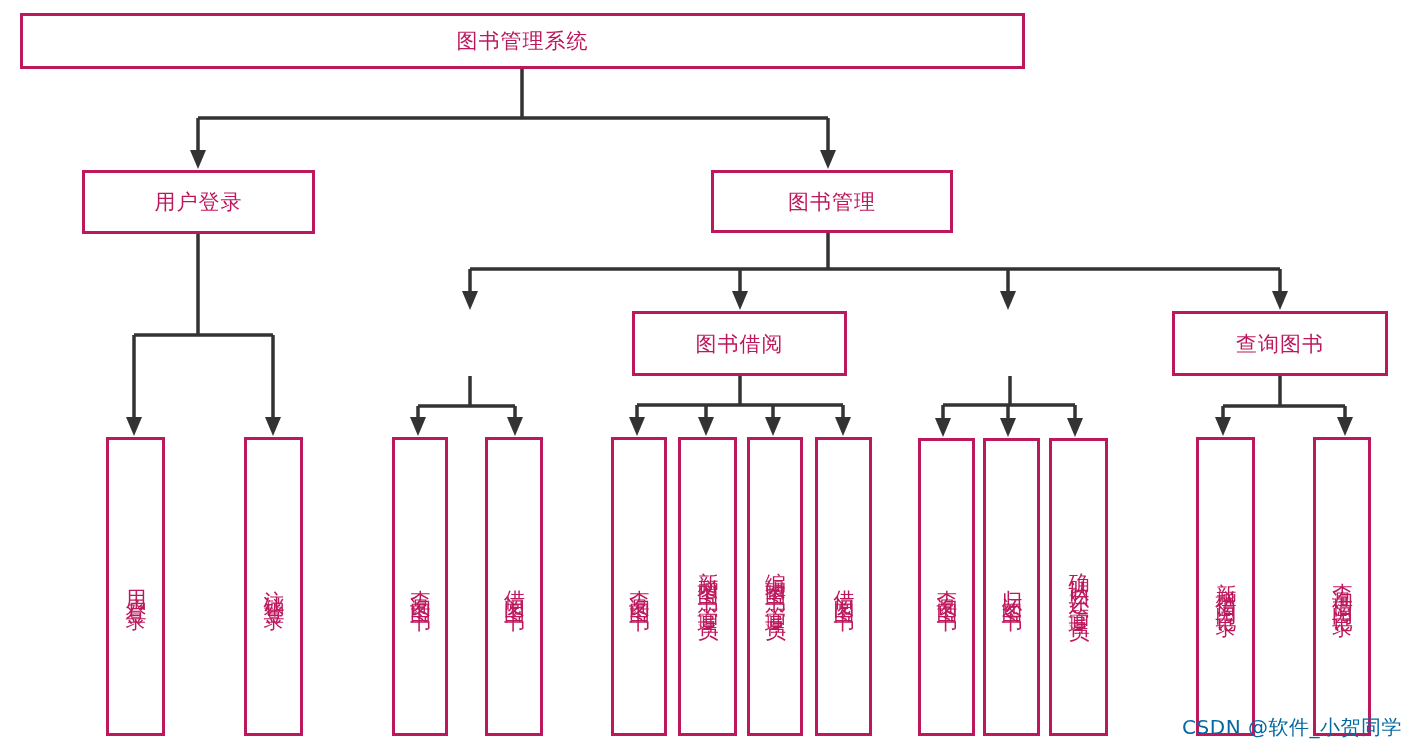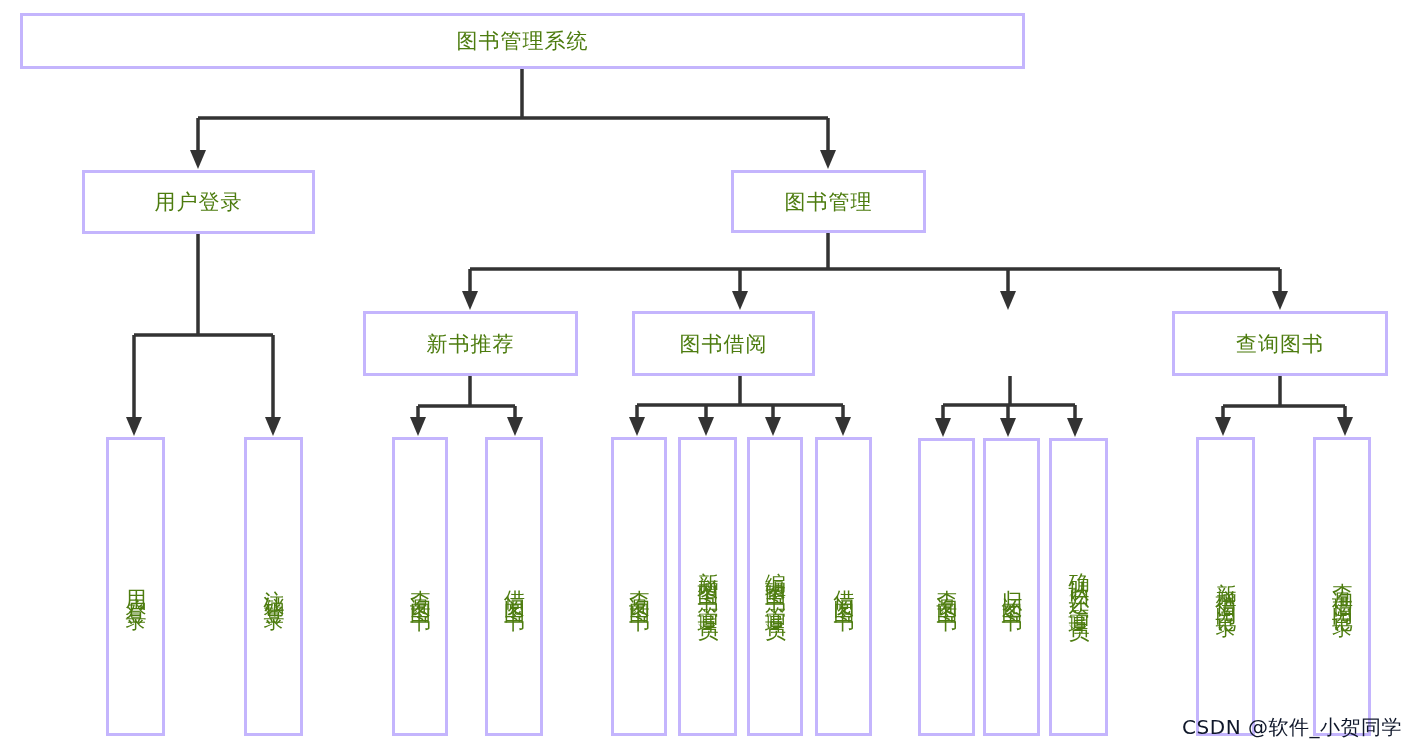--- a/index.html
+++ b/index.html
@@ -14,48 +14,48 @@
   }
   .connectors {
     position: absolute;
     left: 0; top: 0;
     width: 1405px; height: 747px;
     z-index: 1;
   }
   .box {
     position: absolute;
     box-sizing: border-box;
-    border: 3px solid #c4b5fd;
+    border: 3px solid #be185d;
     background: #ffffff;
     display: flex;
     align-items: center;
     justify-content: center;
     z-index: 2;
-    color: #4d7c0f;
+    color: #be185d;
     text-align: center;
   }
   .hbox {
     font-size: 21px;
     letter-spacing: 1px;
     white-space: nowrap;
   }
   .vbox {
     writing-mode: vertical-rl;
     text-orientation: mixed;
     font-size: 21px;
     letter-spacing: 7px;
     line-height: 1;
   }
   .watermark {
     position: absolute;
     right: 3px;
     top: 714px;
     z-index: 10;
     font-size: 20px;
-    color: #0f172a;
+    color: #0369a1;
     letter-spacing: 0.5px;
     white-space: nowrap;
   }
 </style>
 </head>
 <body>
 
 <div class="canvas">
 
   <svg class="connectors" viewBox="0 0 1405 747" xmlns="http://www.w3.org/2000/svg">
@@ -104,24 +104,23 @@
         <line x1="1223" y1="406" x2="1223" y2="422" stroke="#333333" stroke-width="3.5"></line>
         <polygon points="1215,417 1231,417 1223,436" fill="#333333"></polygon>
         <line x1="1345" y1="406" x2="1345" y2="422" stroke="#333333" stroke-width="3.5"></line>
         <polygon points="1337,417 1353,417 1345,436" fill="#333333"></polygon>
       </g>
   </svg>
 
   <div class="box hbox" style="left:20px; top:13px; width:1005px; height:56px;">图书管理系统</div>
 
   <div class="box hbox" style="left:82px; top:170px; width:233px; height:64px;">用户登录</div>
-  <div class="box hbox" style="left:711px; top:170px; width:195px; height:63px;margin-left:20px;">图书管理</div>
+  <div class="box hbox" style="left:711px; top:170px; width:242px; height:63px;">图书管理</div>
 
-  <div class="box hbox" style="left:363px; top:311px; width:215px; height:65px;">新书推荐</div>
-  <div class="box hbox" style="left:632px; top:311px; width:183px; height:65px;">图书借阅</div>
+  <div class="box hbox" style="left:632px; top:311px; width:215px; height:65px;">图书借阅</div>
   <div class="box hbox" style="left:1172px; top:311px; width:216px; height:65px;">查询图书</div>
 
   <div class="box vbox" style="left:106px; top:437px; width:59px; height:299px;">用户登录</div>
   <div class="box vbox" style="left:244px; top:437px; width:59px; height:299px;">注销登录</div>
 
   <div class="box vbox" style="left:392px; top:437px; width:56px; height:299px;">查询图书</div>
   <div class="box vbox" style="left:485px; top:437px; width:58px; height:299px;">借阅图书</div>
 
   <div class="box vbox" style="left:611px; top:437px; width:56px; height:299px;">查询图书</div>
   <div class="box vbox" style="left:678px; top:437px; width:59px; height:299px;">新增图书（管理员）</div>

